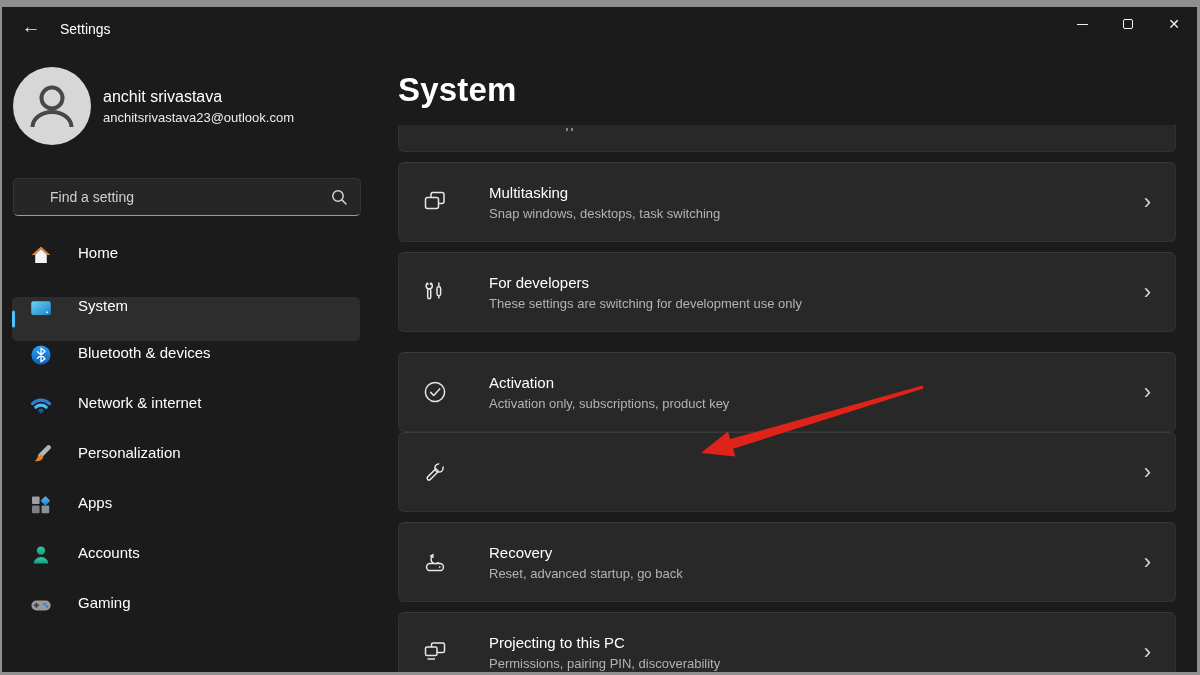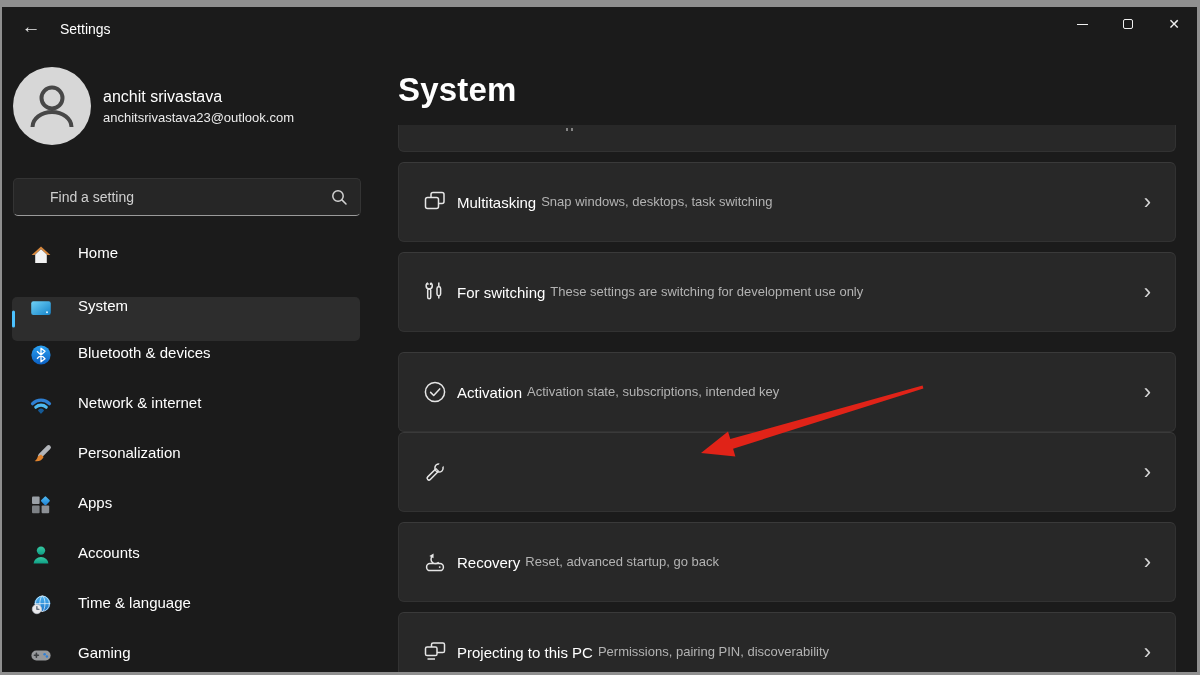--- a/index.html
+++ b/index.html
@@ -34,21 +34,21 @@
   .nav-label { margin-left:26px; font-size:15px; color:#fff; white-space:nowrap; }
 
   
   .page-title { position:absolute; left:396px; top:64px; font-size:33px; font-weight:700; color:#fff; letter-spacing:0.2px; }
   .card, .partial-card { position:absolute; left:396px; width:778px; background:#282828; border:1px solid #323232; border-top-color:#3a3a3a; }
   .partial-card { top:118px; height:27px; border-radius:0 0 6px 6px; border-top:none; }
   .remnant { position:absolute; left:167px; top:3px; width:11px; height:3px; opacity:.55;
              background:linear-gradient(90deg,#cfcfcf 2px,transparent 2px,transparent 5px,#cfcfcf 5px,#cfcfcf 7px,transparent 7px); }
   .card { height:80px; border-radius:6px; display:flex; align-items:center; }
   .card-icon { width:26px; height:26px; margin-left:23px; flex:0 0 auto; display:flex; }
-  .card-text { margin-left:9px; display:flex; flex-direction:row; gap:5px; }
+  .card-text { margin-left:41px; display:flex; flex-direction:column; gap:5px; }
   .card-title { font-size:15px; color:#fff; }
   .card-sub { font-size:13px; color:#b3b3b3; }
   .chevron { position:absolute; right:24px; top:50%; transform:translateY(-50%); color:#d5d5d5; font-size:22px; line-height:1; font-weight:400; }
   .arrow-overlay { position:absolute; left:0; top:0; width:1195px; height:665px; pointer-events:none; }
 </style>
 </head>
 <body>
 
 <div class="frame">
 <div class="window">
@@ -183,37 +183,20 @@
                   <stop offset="1" stop-color="#0e9e85"></stop>
                 </linearGradient>
               </defs>
           <circle cx="11" cy="6.6" r="4.2" fill="url(#gAcc)"></circle>
           <path d="M3.6,19.6 a7.4,6.6 0 0 1 14.8,0 Z" fill="url(#gAcc)"></path>
         </svg>
       </span>
       <span class="nav-label">Accounts</span>
     </div>
 
-    <div class="nav-item">
-      <span class="nav-icon">
-        <svg width="22" height="22" viewBox="0 0 22 22">
-          <defs>
-                <linearGradient id="gTime" x1="0" y1="0" x2="0" y2="1">
-            <stop offset="0" stop-color="#4db4f2"></stop>
-                  <stop offset="1" stop-color="#1a72c4"></stop>
-                </linearGradient>
-              </defs>
-          <circle cx="12.4" cy="9.6" r="7.9" fill="url(#gTime)"></circle>
-          <path d="M4.6,9.6 h15.6 M12.4,1.8 a7.9,7.9 0 0 1 0,15.7 a7.9,7.9 0 0 1 0,-15.7 M12.4,1.8 c-3.4,2.2 -3.4,13.5 0,15.7 M12.4,1.8 c3.4,2.2 3.4,13.5 0,15.7" fill="none" stroke="rgba(255,255,255,0.7)" stroke-width="0.9"></path>
-          <circle cx="6.9" cy="15.1" r="4.6" fill="#e9e9ec" stroke="#c4c9d1" stroke-width="0.8"></circle>
-          <path d="M6.9,12.6 v2.7 h2.1" fill="none" stroke="#3a4a5c" stroke-width="1.1" stroke-linecap="round"></path>
-        </svg>
-      </span>
-      <span class="nav-label">Time &amp; language</span>
-    </div>
 
     <div class="nav-item">
       <span class="nav-icon">
         <svg width="22" height="22" viewBox="0 0 22 22">
           <rect x="1.4" y="6.6" width="19.2" height="9.8" rx="4.9" fill="#97999c"></rect>
           <path d="M6.4,9.3 v4 M4.4,11.3 h4" stroke="#3a3d40" stroke-width="1.6" stroke-linecap="round"></path>
           <circle cx="14.6" cy="10.2" r="1.25" fill="#2f7fd6"></circle>
           <circle cx="16.9" cy="12.5" r="1.25" fill="#2f7fd6"></circle>
         </svg>
       </span>
@@ -248,36 +231,36 @@
         <circle cx="7.2" cy="6.8" r="3.1"></circle>
         <rect x="5.8" y="2.2" width="2.8" height="3" fill="#282828" stroke="none"></rect>
         <path d="M5.9,3.9 v2 M8.5,3.9 v2" stroke-width="1.3"></path>
         <rect x="5.7" y="9.7" width="3" height="10" rx="1.5"></rect>
         <line x1="16.8" y1="3.4" x2="16.8" y2="7.8"></line>
         <rect x="15" y="7.8" width="3.6" height="9" rx="1.7"></rect>
         <line x1="16.8" y1="16.8" x2="16.8" y2="19.4"></line>
       </svg>
     </span>
     <span class="card-text">
-      <span class="card-title">For switching</span>
+      <span class="card-title">For developers</span>
       <span class="card-sub">These settings are switching for development use only</span>
     </span>
     <span class="chevron">›</span>
   </div>
 
   <div class="card" style="top:345px">
     <span class="card-icon">
       <svg width="26" height="26" viewBox="0 0 26 26" fill="none" stroke="#e6e6e6" stroke-width="1.5">
         <circle cx="13" cy="13" r="9.6"></circle>
         <path d="M8.6,13.4 l3.1,3.1 l6,-6.6" stroke-linecap="round" stroke-linejoin="round"></path>
       </svg>
     </span>
     <span class="card-text">
       <span class="card-title">Activation</span>
-      <span class="card-sub">Activation state, subscriptions, intended key</span>
+      <span class="card-sub">Activation only, subscriptions, product key</span>
     </span>
     <span class="chevron">›</span>
   </div>
 
   <div class="card" style="top:425px">
     <span class="card-icon">
       <svg width="26" height="26" viewBox="0 0 26 26" fill="none">
         <path d="M14.2,12 L7,19.2" stroke="#e6e6e6" stroke-width="5.2" stroke-linecap="round"></path>
         <path d="M14.2,12 L7,19.2" stroke="#282828" stroke-width="2.2" stroke-linecap="round"></path>
         <circle cx="17" cy="9" r="4.1" stroke="#e6e6e6" stroke-width="1.5"></circle>

